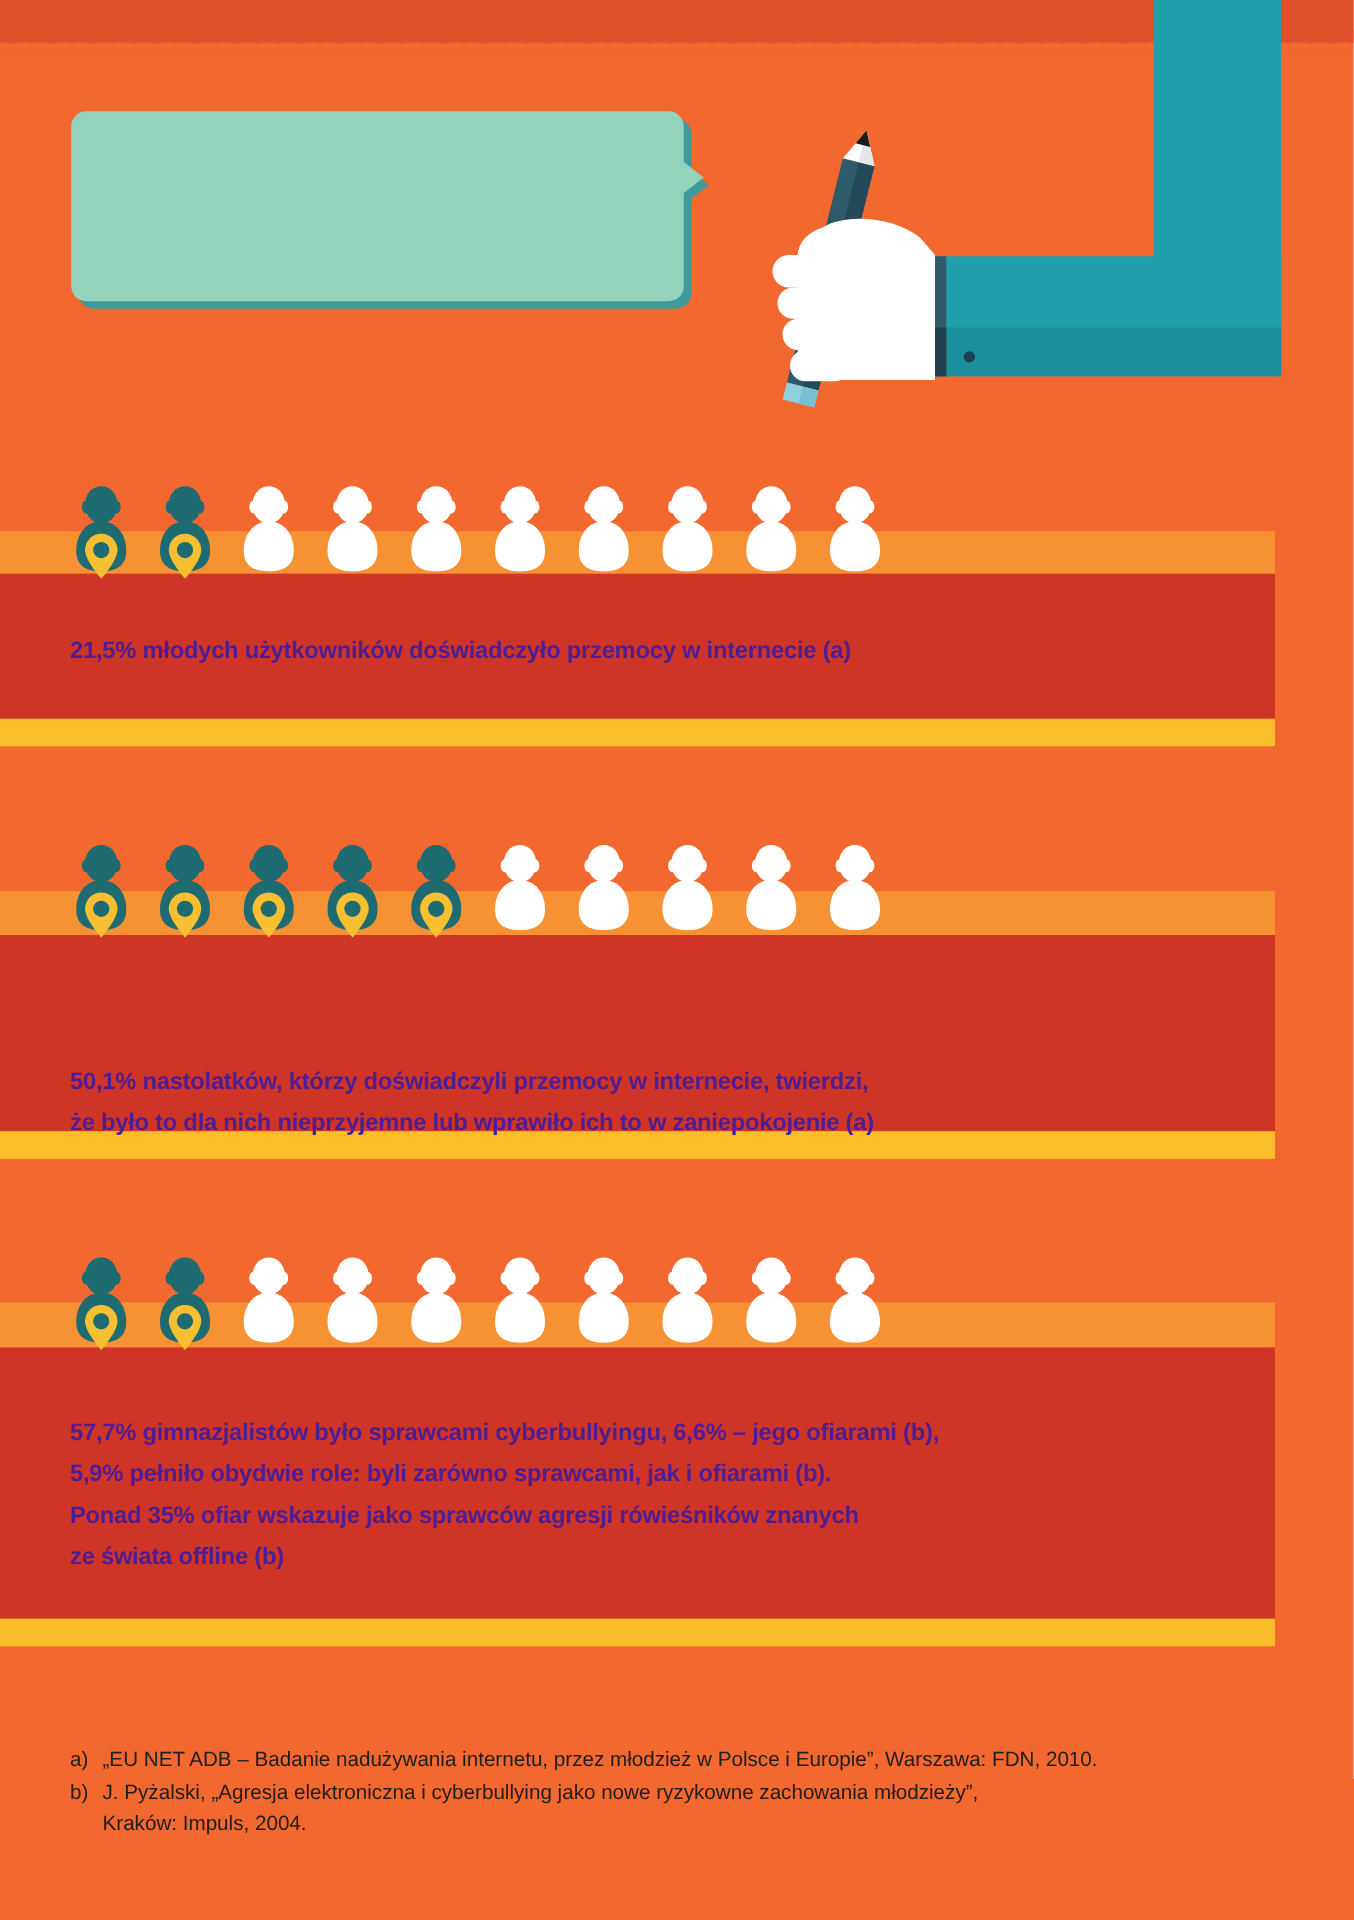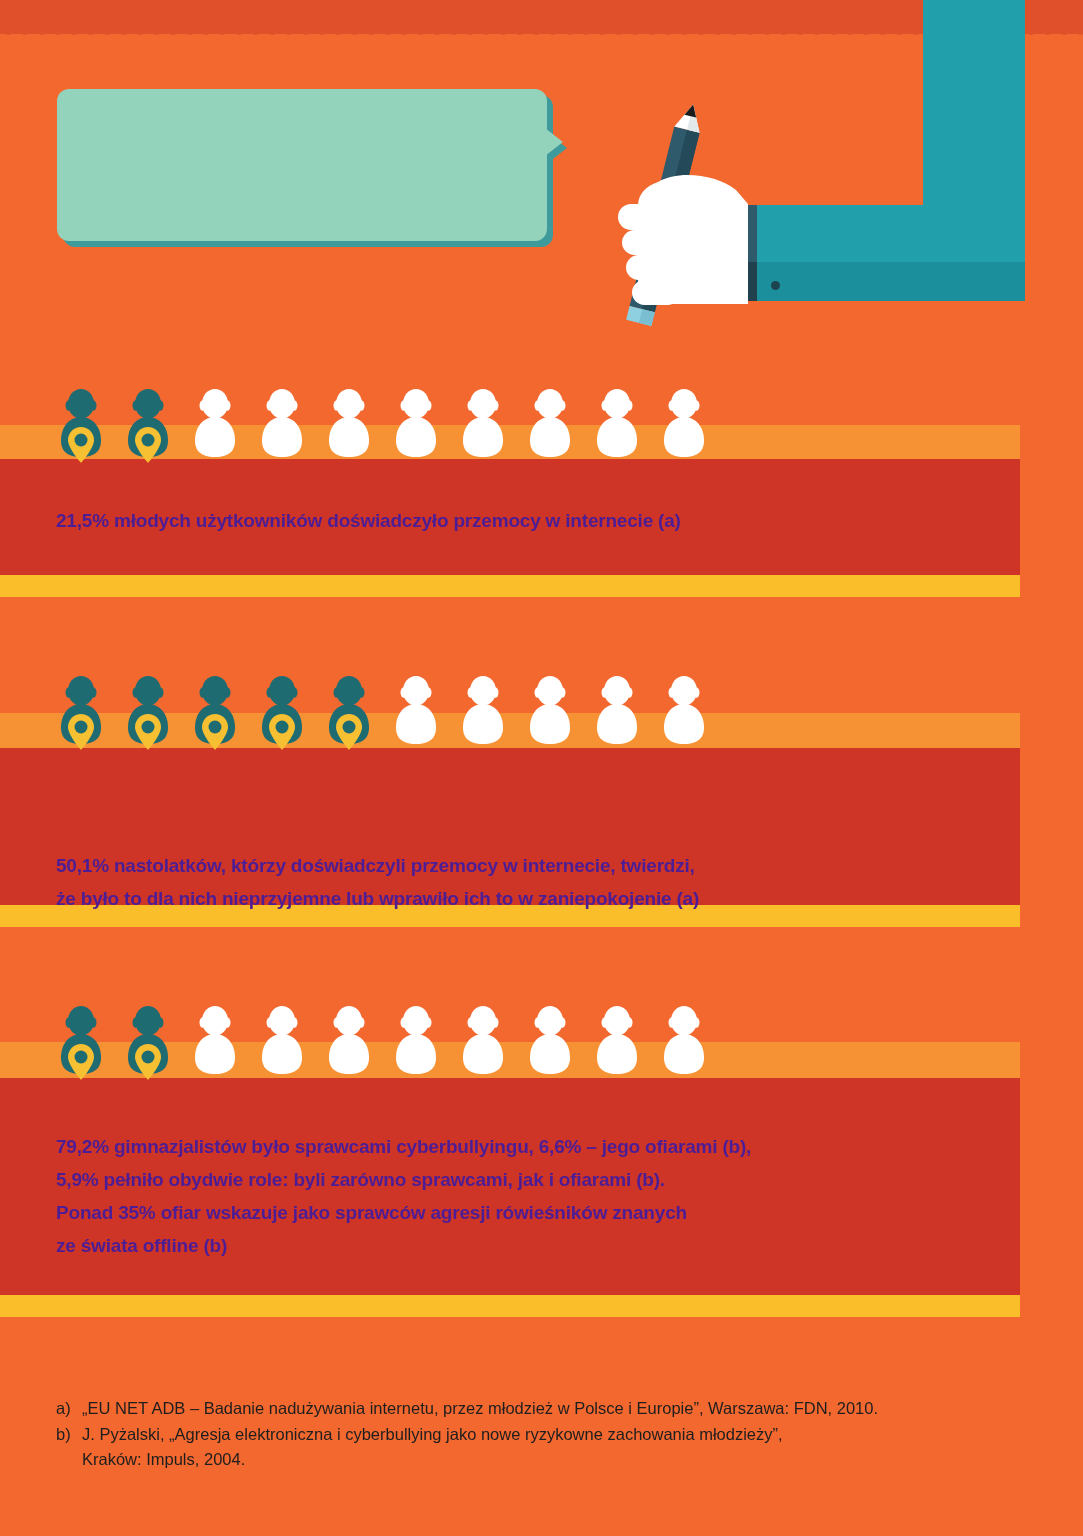--- a/index.html
+++ b/index.html
@@ -659,21 +659,21 @@
       <path d="M23,2 C30.5,2 36,8.4 36,16.8 C36,25.2 30.5,31.6 23,31.6
                C15.5,31.6 10,25.2 10,16.8 C10,8.4 15.5,2 23,2 Z" fill="#ffffff"></path>
       <ellipse cx="35.2" cy="18.5" rx="3.3" ry="5.2" fill="#ffffff"></ellipse>
       <ellipse cx="10.8" cy="18.5" rx="3.3" ry="5.2" fill="#ffffff"></ellipse>
       <path d="M23,30 C34.5,30 43,39.5 43,53.5 C43,63 38,70 23,70
                C8,70 3,63 3,53.5 C3,39.5 11.5,30 23,30 Z" fill="#ffffff"></path>
 
     </svg>
         </div>
       </div>
-    <div class="stat-text" style="top:1130px; width:960px;">79,2% gimnazjalistów było sprawcami cyberbullyingu, 6,6% – jego ofiarami (b),
+    <div class="stat-text" style="top:1130px; width:960px;">57,7% gimnazjalistów było sprawcami cyberbullyingu, 6,6% – jego ofiarami (b),
 5,9% pełniło obydwie role: byli zarówno sprawcami, jak i ofiarami (b).
 Ponad 35% ofiar wskazuje jako sprawców agresji rówieśników znanych
 ze świata offline (b)</div>
   </div>
 
   <div class="footnotes" id="footnotes">
       <div class="footnote">
         <div class="fn-marker">a)</div>
         <div class="fn-text">„EU NET ADB – Badanie nadużywania internetu, przez młodzież w Polsce i Europie”, Warszawa: FDN, 2010.</div>
       </div>

